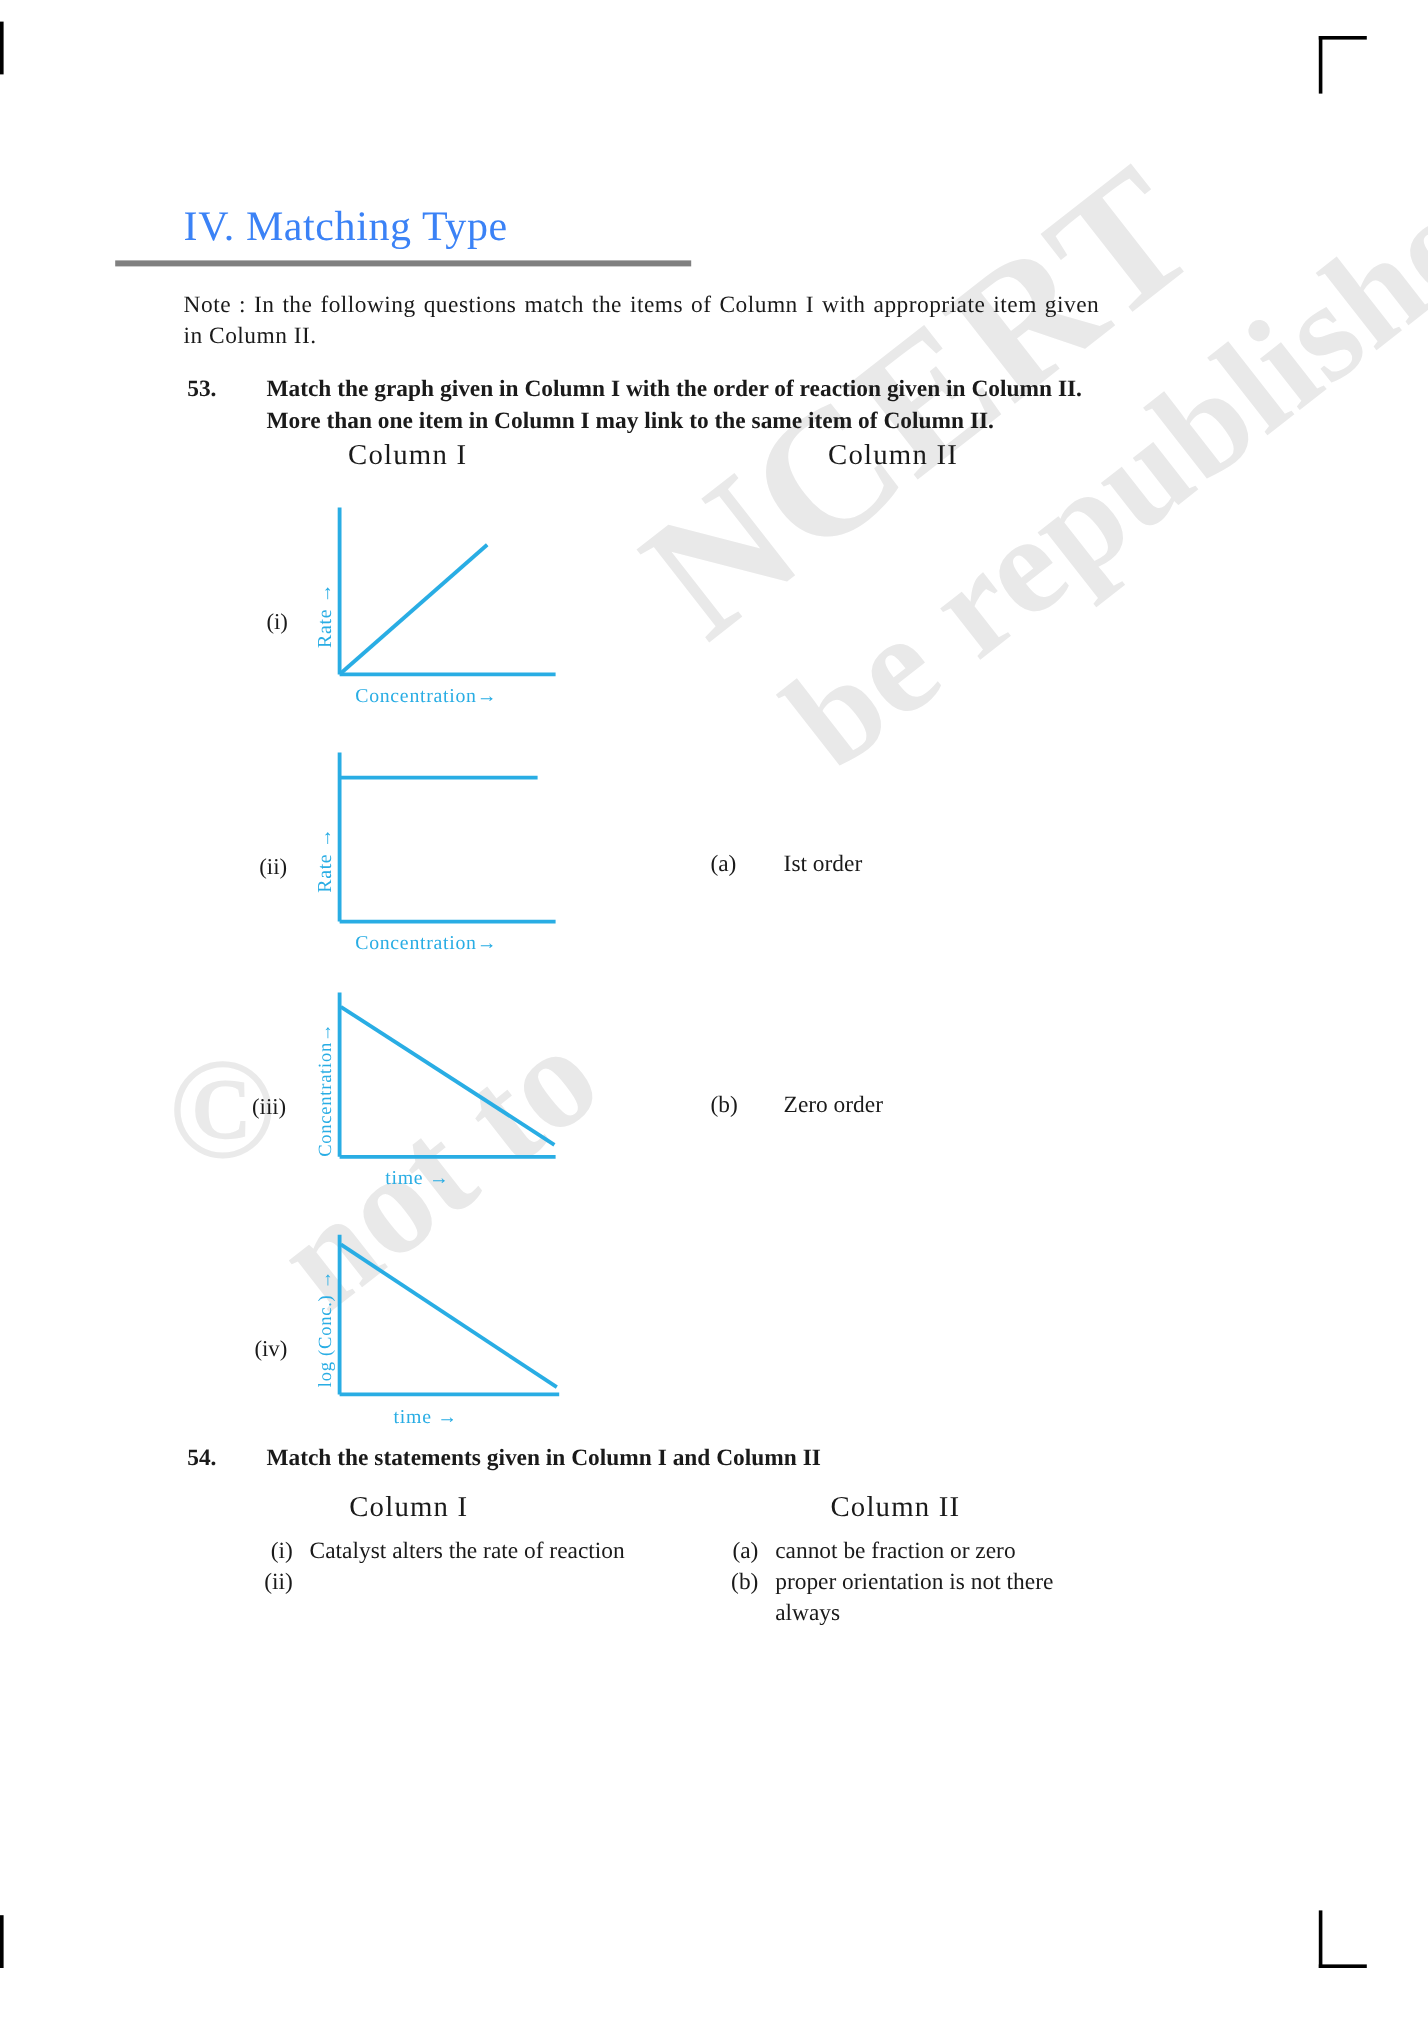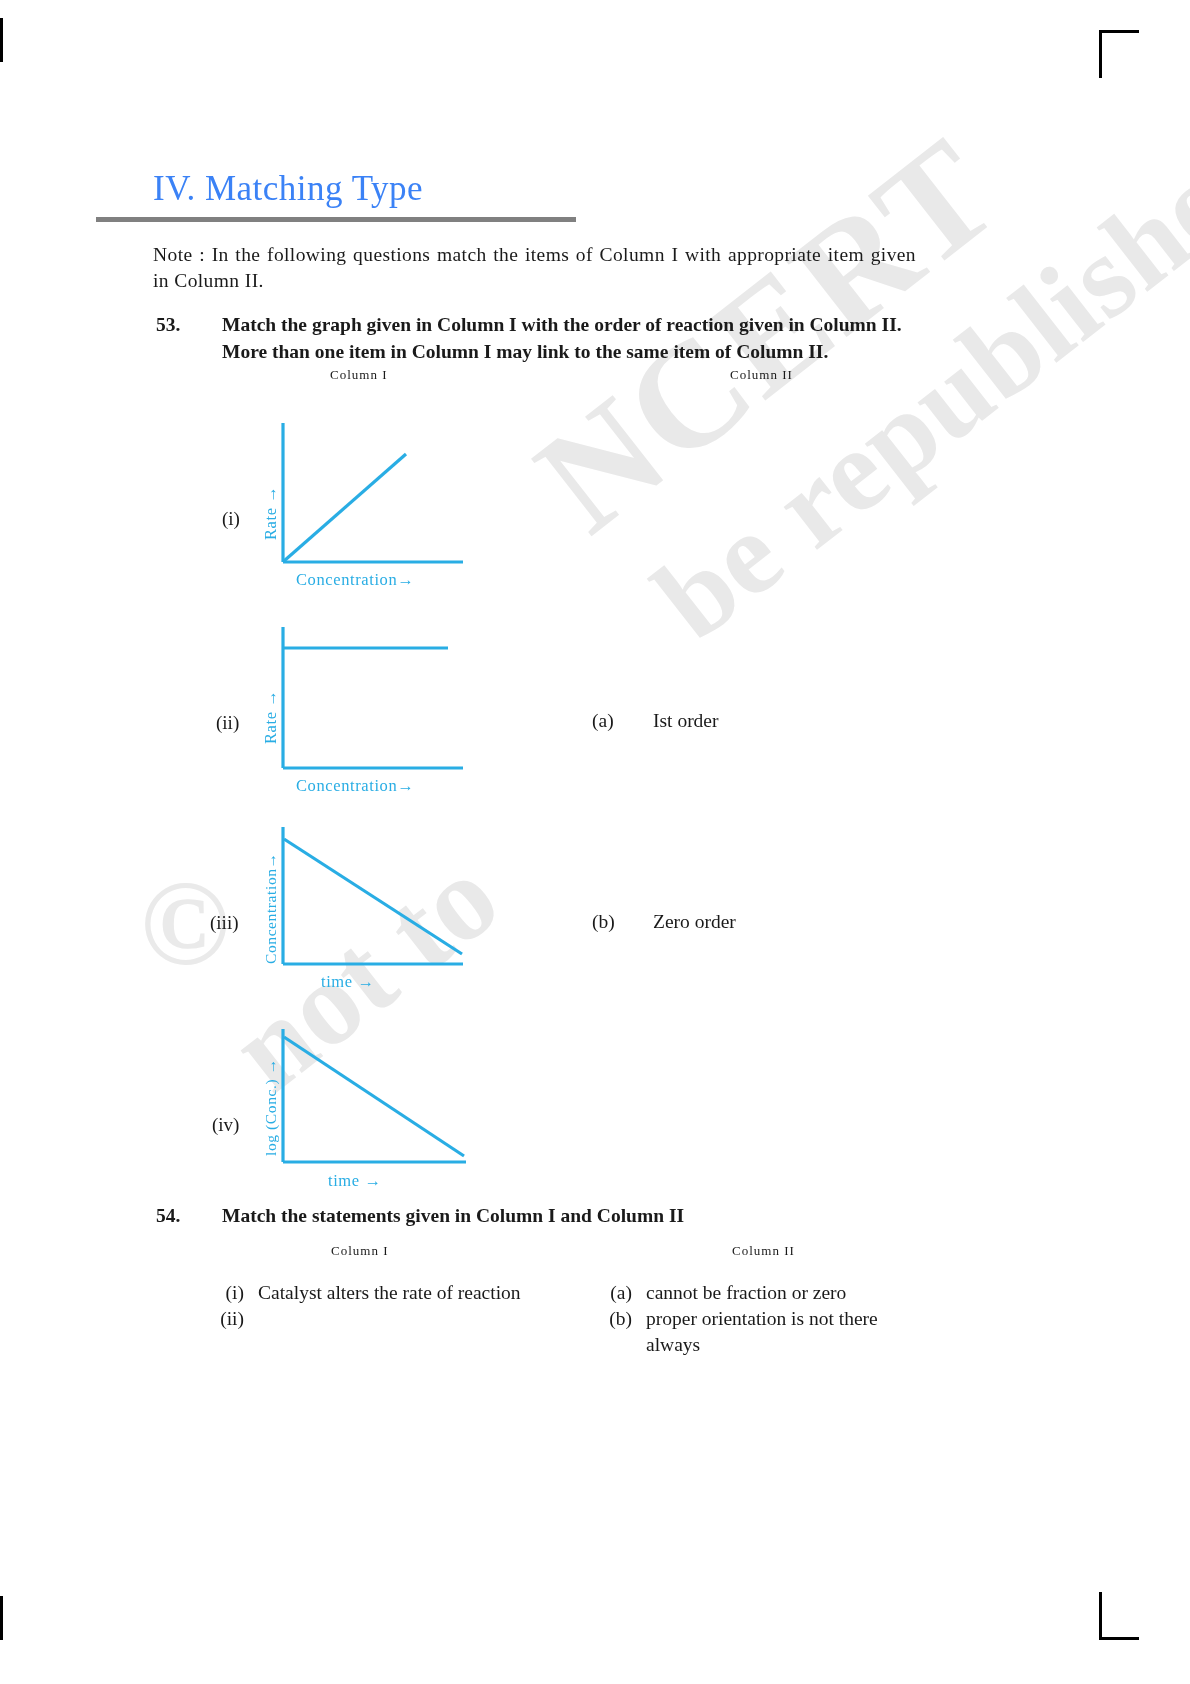--- a/index.html
+++ b/index.html
@@ -86,23 +86,22 @@
     font-size:19.5px;line-height:1.38;font-weight:bold;
   }
   .q-num{position:absolute;left:0;top:0;width:50px;}
   .q-body{margin-left:66px;display:block;}
 
   #q53{left:156px;top:312px;width:790px;}
   #q54{left:156px;top:1203px;width:790px;}
 
   .colhead{
     position:absolute;
-    font-size:13px;
+    font-size:24px;
     letter-spacing:1px;
-    margin-left:40px;
   }
 
   
   .graph{position:absolute;}
   .graph svg{display:block;overflow:visible;}
   .glabel{
     fill:#29ade4;
     font-family:"Liberation Serif", serif;
     font-size:16.5px;
     letter-spacing:.6px;

